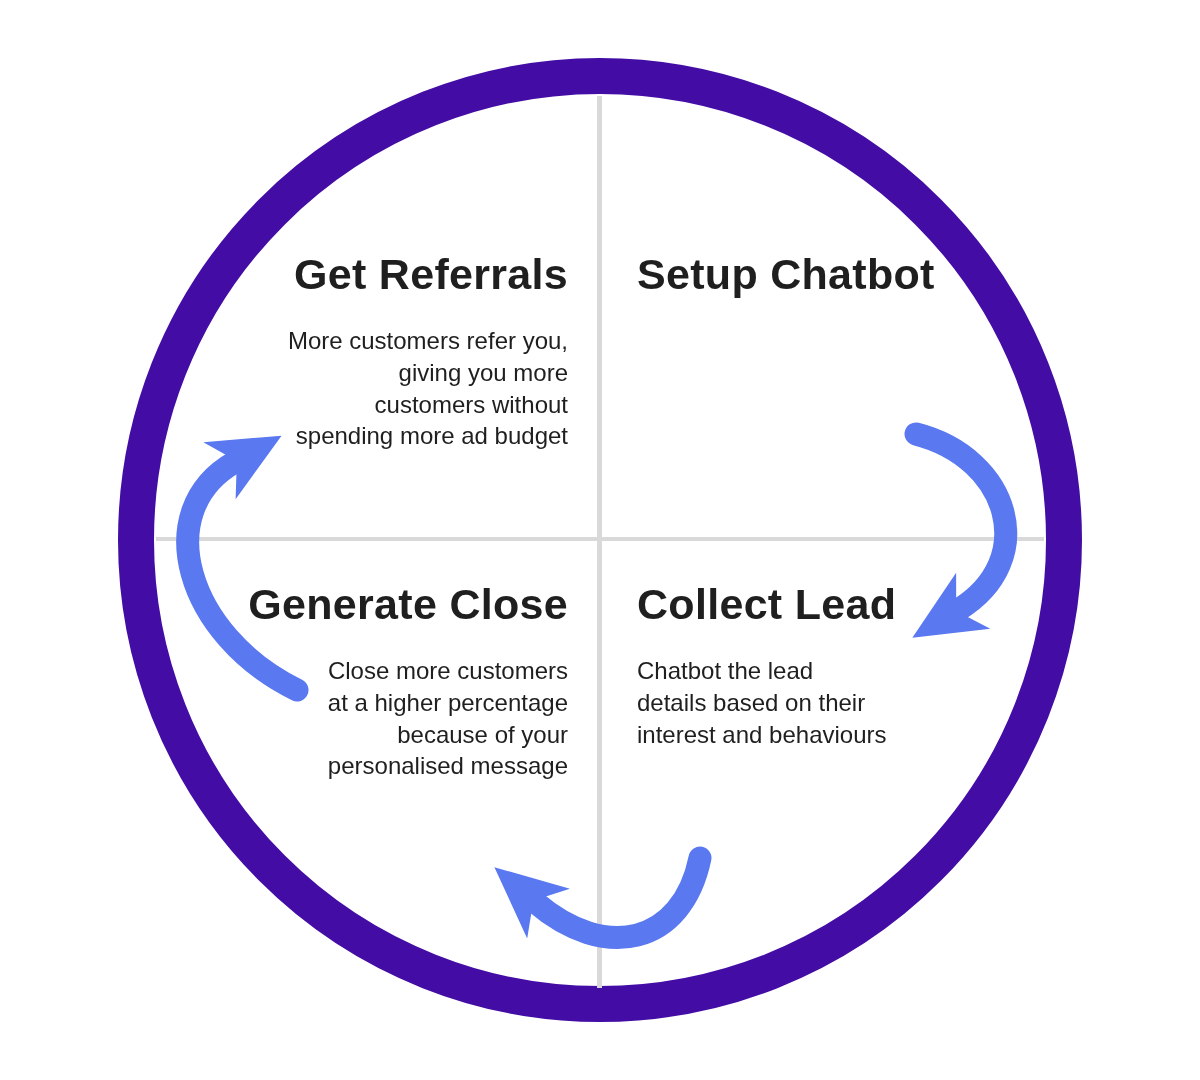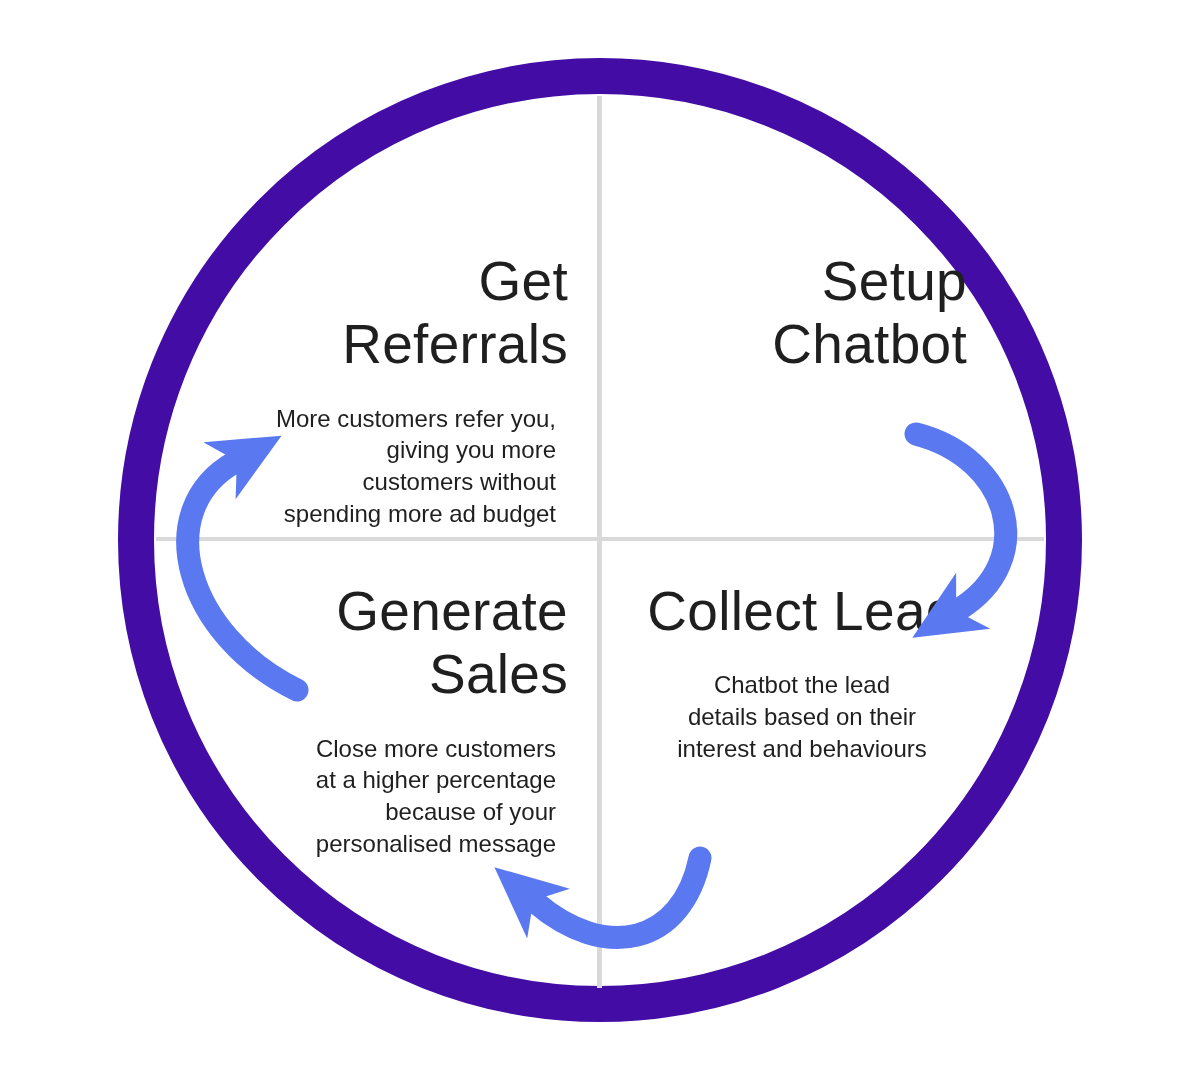--- a/index.html
+++ b/index.html
@@ -41,38 +41,38 @@
     width: 5px;
     height: 892px;
     background: var(--divider, #d9d9d9);
   }
   .quad {
     position: absolute;
     color: var(--text, #1f1f1f);
   }
   .quad h2 {
     margin: 0 0 26px 0;
-    font-size: 55px;
-    font-weight: 400;
+    font-size: 43px;
+    font-weight: 700;
     line-height: 1.15;
     letter-spacing: 0.3px;
     color: var(--text, #1f1f1f);
   }
   .quad p {
-    margin: 12px;
+    margin: 0;
     font-size: 24px;
     font-weight: 400;
     line-height: 1.32;
     white-space: pre-line;
     color: var(--text, #1f1f1f);
   }
   .q-tl { left: 240px; top: 250px; width: 328px; text-align: right; }
-  .q-tr { left: 637px; top: 250px; width: 330px; text-align: right; }
+  .q-tr { left: 637px; top: 250px; width: 330px; text-align: left; }
   .q-bl { left: 240px; top: 580px; width: 328px; text-align: right; }
-  .q-br { left: 637px; top: 580px; width: 330px; text-align: center; }
+  .q-br { left: 637px; top: 580px; width: 330px; text-align: left; }
   .arrows {
     position: absolute;
     left: 0;
     top: 0;
     width: 1200px;
     height: 1080px;
     pointer-events: none;
   }
   .arrow-path {
     fill: none;
@@ -100,21 +100,21 @@
 giving you more
 customers without
 spending more ad budget</p>
   </section>
 
   <section class="quad q-tr">
     <h2>Setup Chatbot</h2>
   </section>
 
   <section class="quad q-bl">
-    <h2>Generate Sales</h2>
+    <h2>Generate Close</h2>
     <p>Close more customers
 at a higher percentage
 because of your
 personalised message</p>
   </section>
 
   <section class="quad q-br">
     <h2>Collect Lead</h2>
     <p>Chatbot the lead
 details based on their

